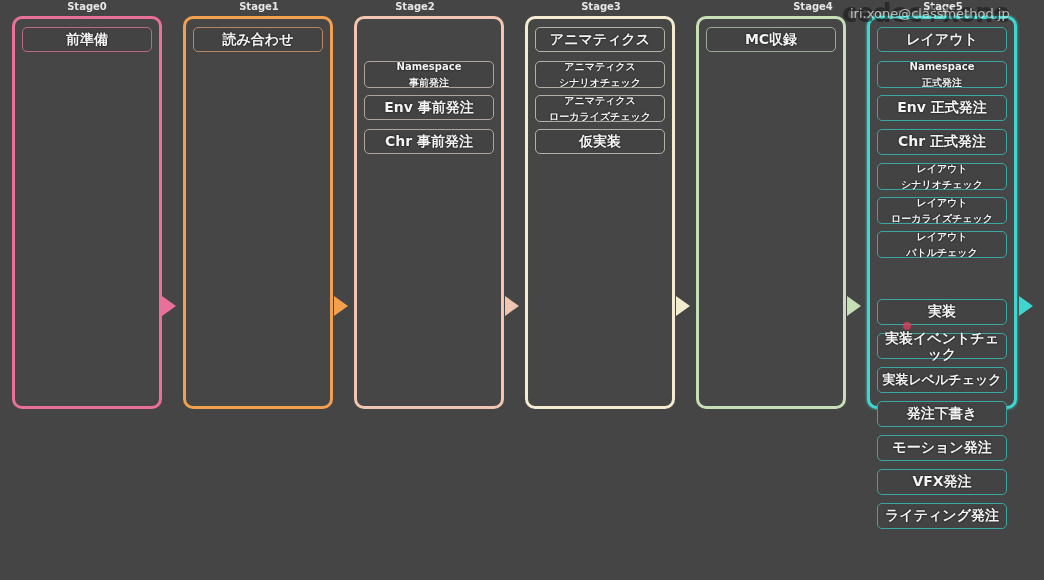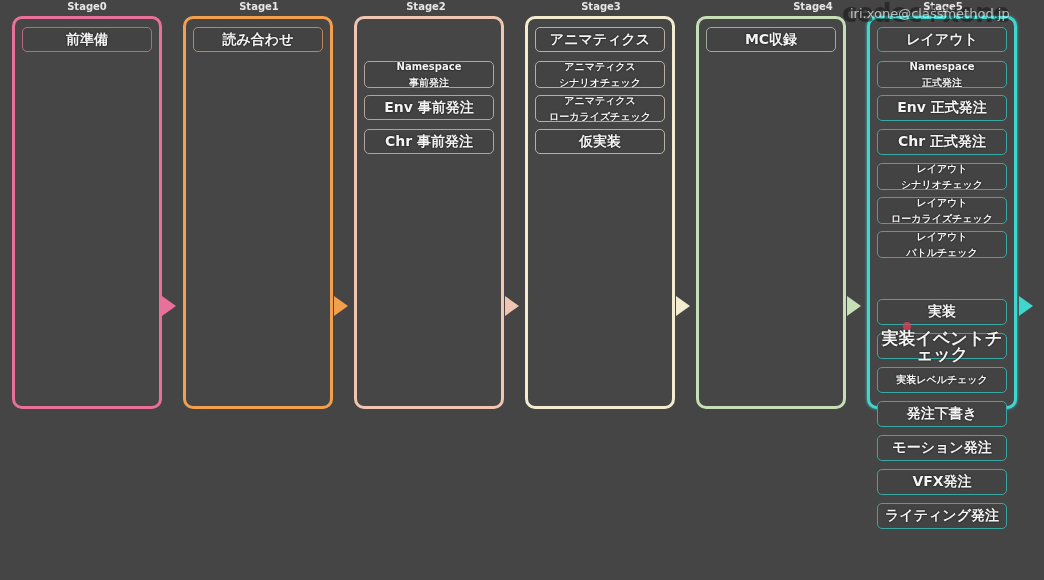--- a/index.html
+++ b/index.html
@@ -48,21 +48,21 @@
   .cursor-dot {
     position: absolute; left: 903px; top: 322px; width: 8px; height: 8px;
     border-radius: 50%; background: rgba(230,60,90,0.75);
   }
 </style>
 </head>
 <body>
 
 <div class="stage-label" style="left:10px">Stage0</div>
 <div class="stage-label" style="left:182px">Stage1</div>
-<div class="stage-label" style="left:349px">Stage2</div>
+<div class="stage-label" style="left:338px">Stage2</div>
 <div class="stage-label" style="left:524px">Stage3</div>
 <div class="stage-label" style="left:736px">Stage4</div>
 <div class="stage-label" style="left:866px">Stage5</div>
 
 <div class="column" style="left:12px;border-color:#e8709a">
   <div class="task big" style="top:8px;height:25px;border-color:#b86a84">前準備</div>
 </div>
 <div class="arrow" style="left:162px;border-left-color:#e8709a"></div>
 
 <div class="column" style="left:183px;border-color:#f2a04e">
@@ -99,22 +99,22 @@
 正式発注</div>
   <div class="task big" style="top:76px;height:26px;border-color:#3aa8a2">Env 正式発注</div>
   <div class="task big" style="top:110px;height:26px;border-color:#3aa8a2">Chr 正式発注</div>
   <div class="task small" style="top:144px;height:27px;border-color:#3aa8a2;white-space:pre-line">レイアウト
 シナリオチェック</div>
   <div class="task small" style="top:178px;height:27px;border-color:#3aa8a2;white-space:pre-line">レイアウト
 ローカライズチェック</div>
   <div class="task small" style="top:212px;height:27px;border-color:#3aa8a2;white-space:pre-line">レイアウト
 バトルチェック</div>
   <div class="task big" style="top:280px;height:26px;border-color:#3aa8a2">実装</div>
-  <div class="task small" style="top:314px;height:26px;border-color:#3aa8a2;font-size:17px">実装イベントチェック</div>
-  <div class="task small" style="top:348px;height:26px;border-color:#3aa8a2;font-size:10px">実装レベルチェック</div>
+  <div class="task small" style="top:314px;height:26px;border-color:#3aa8a2;font-size:14px">実装イベントチェック</div>
+  <div class="task small" style="top:348px;height:26px;border-color:#3aa8a2;font-size:13px">実装レベルチェック</div>
   <div class="task big" style="top:382px;height:26px;border-color:#3aa8a2">発注下書き</div>
   <div class="task big" style="top:416px;height:26px;border-color:#3aa8a2">モーション発注</div>
   <div class="task big" style="top:450px;height:26px;border-color:#3aa8a2">VFX発注</div>
   <div class="task big" style="top:484px;height:26px;border-color:#3aa8a2">ライティング発注</div>
 </div>
 <div class="arrow" style="left:1019px;border-left-color:#3fd6cf"></div>
 
 <div class="wm-logo">cedec+xone</div>
 <div class="watermark">iri.xone@classmethod.jp</div>
 <div class="cursor-dot"></div>

